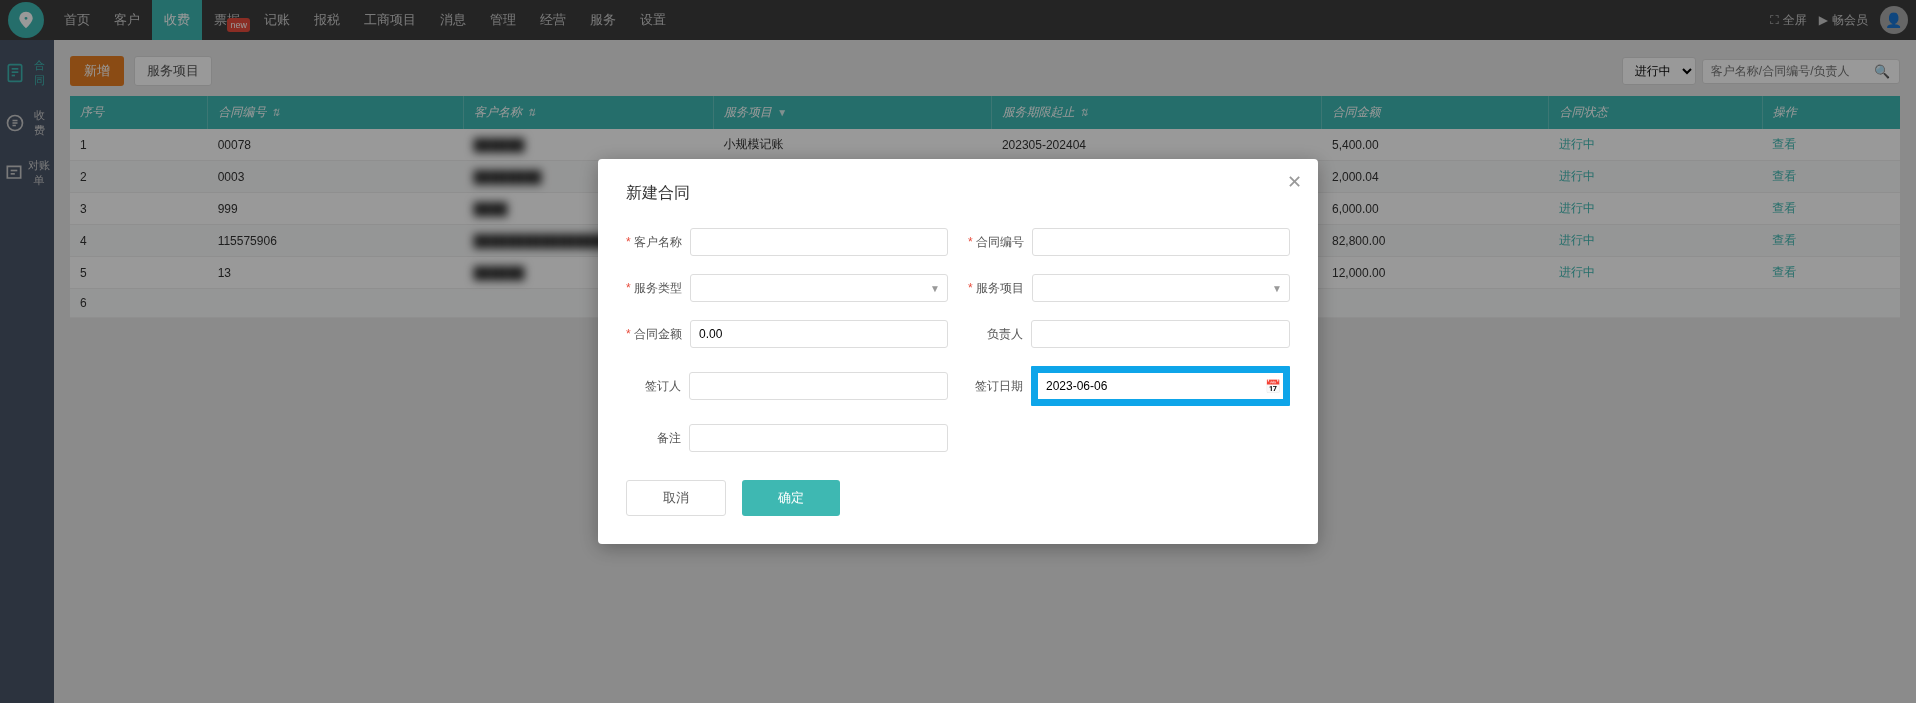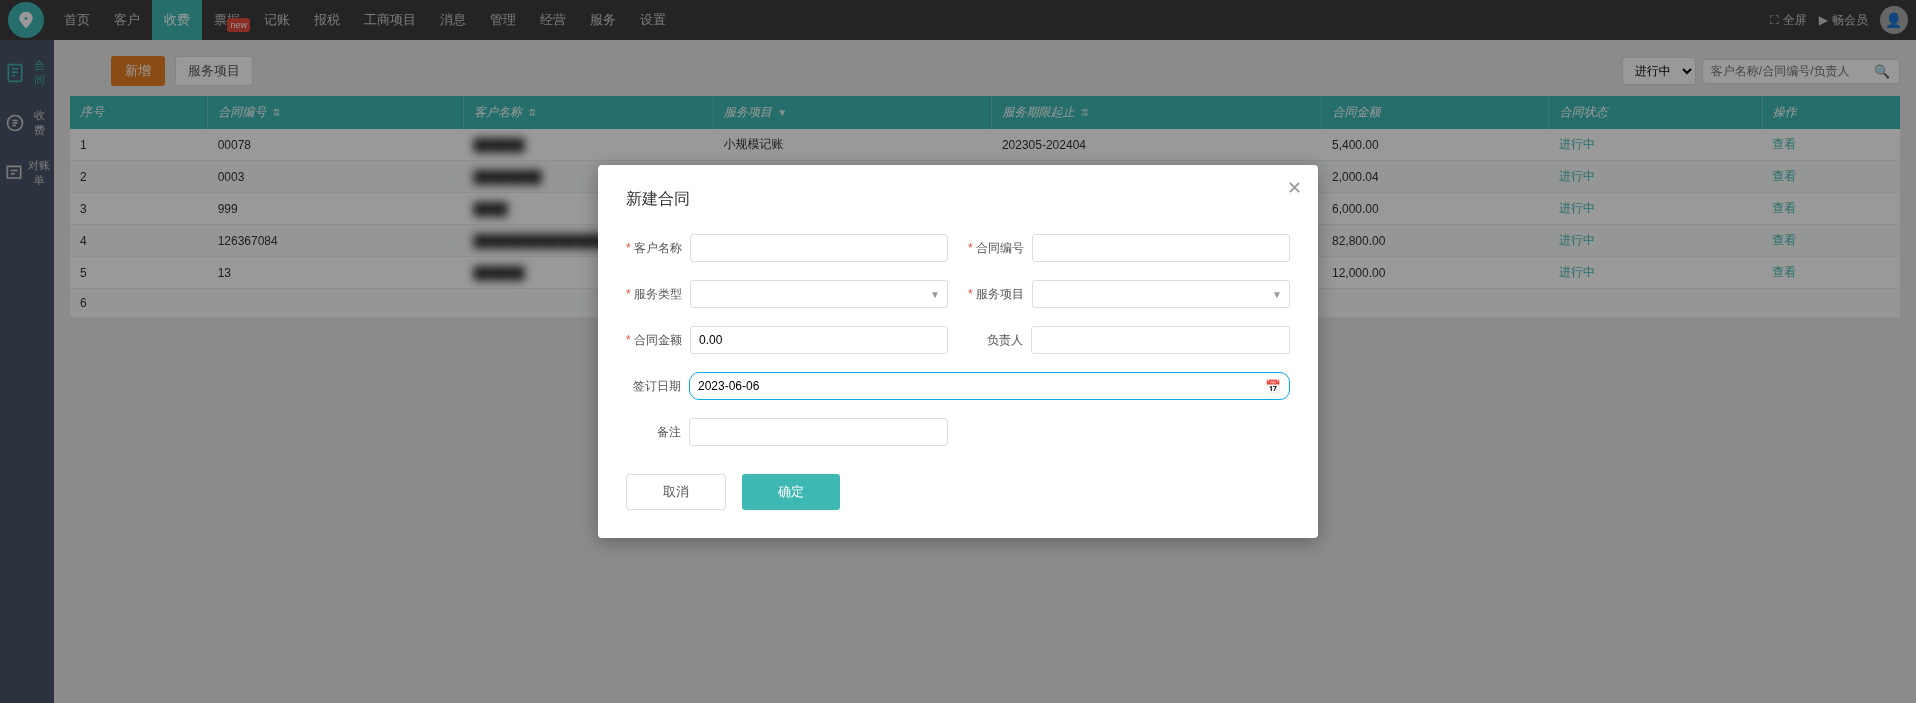--- a/index.html
+++ b/index.html
@@ -104,21 +104,20 @@
       display: flex; align-items: center; gap: 10px; margin-bottom: 10px;
     }
     .btn-new {
       background: #e67e22;
       color: #fff;
       border: none;
       padding: 6px 14px;
       border-radius: 3px;
       cursor: pointer;
       font-size: 13px;
-      margin-left: 41px;
     }
     .service-tab {
       background: #fff;
       border: 1px solid #ddd;
       padding: 5px 12px;
       border-radius: 3px;
       font-size: 13px;
       color: #555;
     }
     .toolbar-right {
@@ -289,22 +288,22 @@
       border-radius: 3px;
       cursor: pointer;
       font-size: 13px;
     }
     .date-input-wrap {
       flex: 1;
       position: relative;
     }
     .date-input-wrap input {
       width: 100%;
-      border: 1px solid #0ea5e9;
-      border-radius: 10px;
+      border: 7px solid #0ea5e9;
+      border-radius: 1px;
       padding: 6px 28px 6px 8px;
       font-size: 12px;
       outline: none;
     }
     .date-input-wrap .cal-icon {
       position: absolute;
       right: 8px; top: 50%;
       transform: translateY(-50%);
       color: #aaa;
       font-size: 13px;
@@ -457,21 +456,21 @@
           <td>999</td>
           <td><span class="blurred-text">████</span></td>
           <td>小规模记账</td>
           <td>202305-202404</td>
           <td>6,000.00</td>
           <td><span class="status-badge">进行中</span></td>
           <td><span class="action-link">查看</span></td>
         </tr>
         <tr>
           <td>4</td>
-          <td>126367084</td>
+          <td>115575906</td>
           <td><span class="blurred-text">██████████████████████████</span></td>
           <td>一般纳税人...</td>
           <td>201807-202403</td>
           <td>82,800.00</td>
           <td><span class="status-badge">进行中</span></td>
           <td><span class="action-link">查看</span></td>
         </tr>
         <tr>
           <td>5</td>
           <td>13</td>
@@ -532,20 +531,24 @@
         <input class="form-input" type="text" value="0.00" style="">
       </div>
       <div class="form-group">
         <label class="form-label">负责人</label>
         <input class="form-input" type="text" style="">
       </div>
     </div>
 
     <div class="form-row">
       <div class="form-group">
+        <label class="form-label">签订人</label>
+        <input class="form-input" type="text" style="">
+      </div>
+      <div class="form-group">
         <label class="form-label">签订日期</label>
         <div class="date-input-wrap">
           <input type="text" value="2023-06-06" style="">
           <span class="cal-icon">📅</span>
         </div>
       </div>
     </div>
 
     <div class="form-row">
       <div class="form-group">

